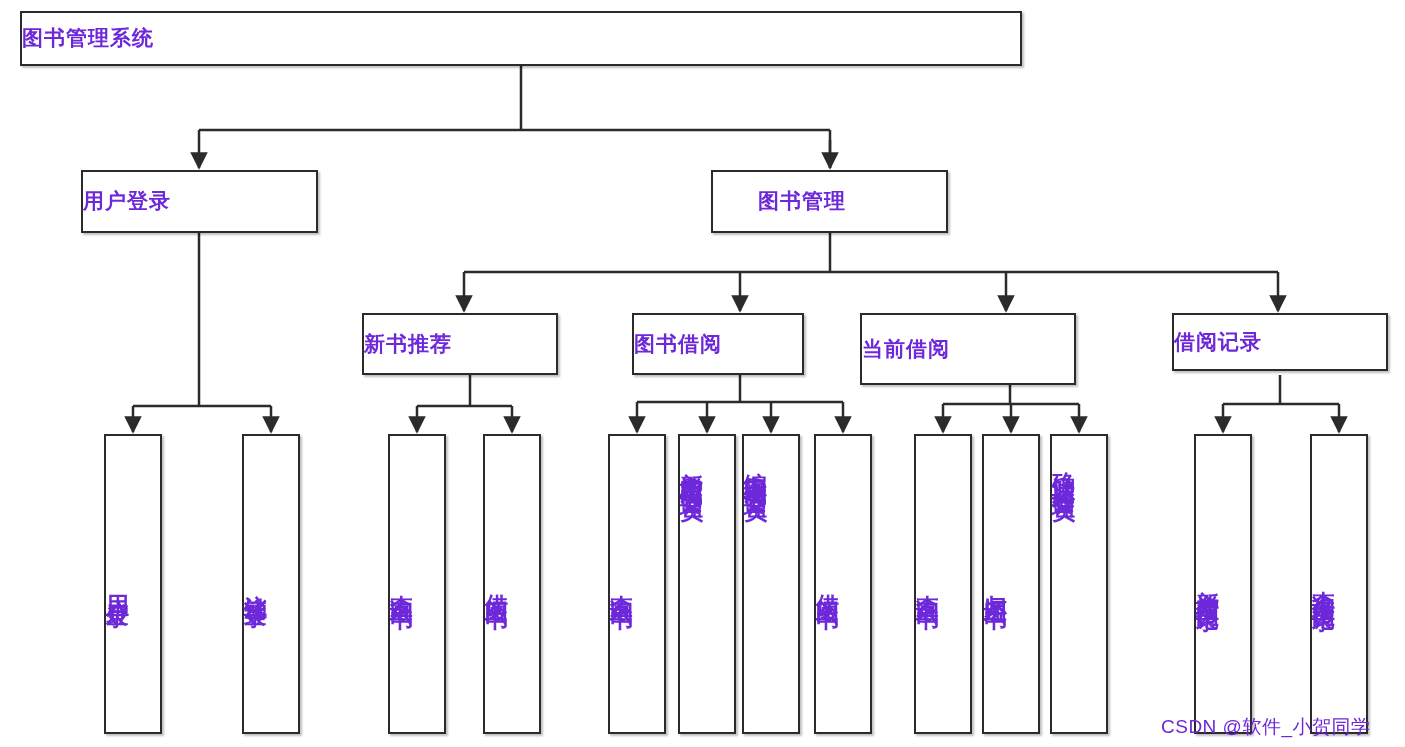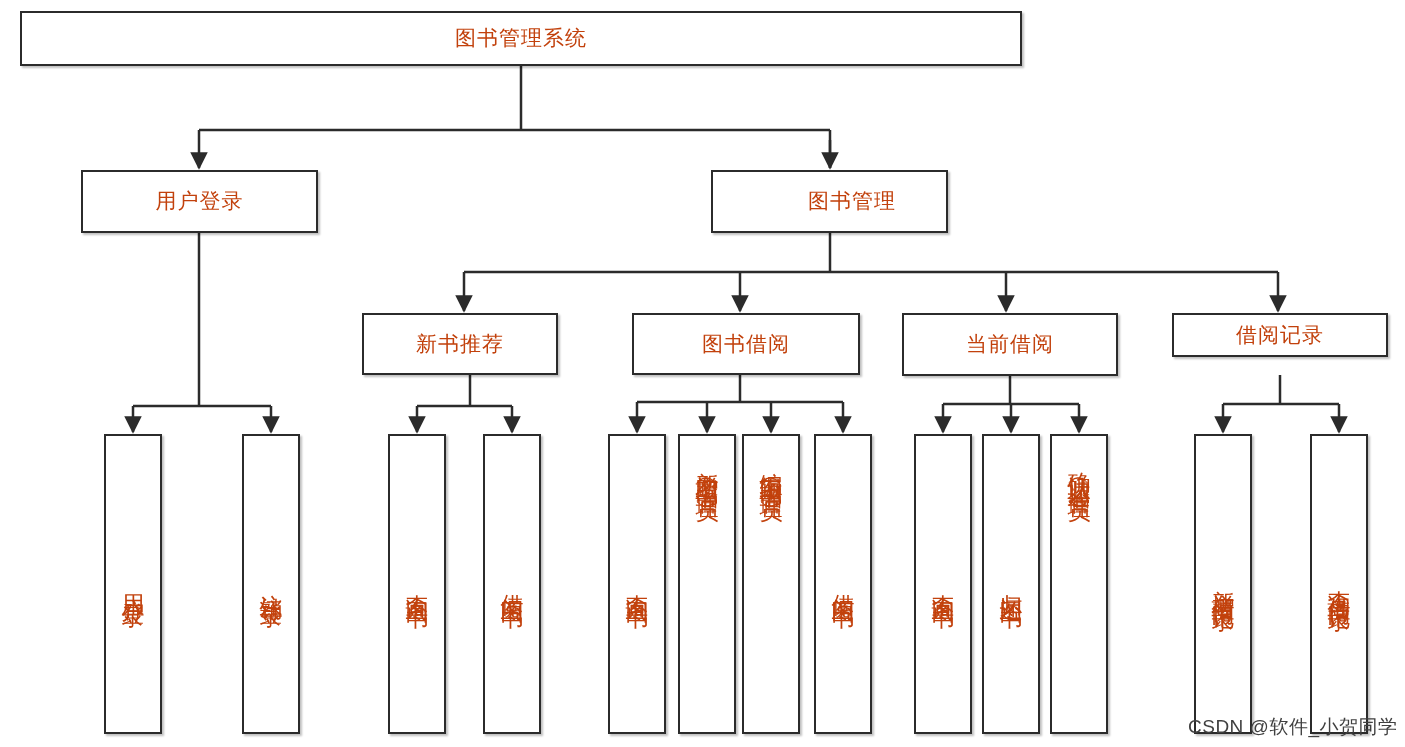--- a/index.html
+++ b/index.html
@@ -23,23 +23,24 @@
     height: 747px;
     pointer-events: none;
   }
   .node {
     position: absolute;
     box-sizing: border-box;
     border: 2px solid #2b2b2b;
     background: #ffffff;
     display: flex;
     align-items: center;
-    justify-content: center;
-    color: #c2410c;
+    justify-content: flex-start;
+    color: #6d28d9;
     box-shadow: 2px 2px 2px rgba(0,0,0,0.25);
+    font-weight: bold;
   }
   .node .label {
     display: block;
     text-align: center;
     line-height: 1.18;
     white-space: nowrap;
   }
   .node.horiz .label {
     font-size: 21px;
     letter-spacing: 1px;
@@ -54,24 +55,24 @@
     font-size: 23px;
     letter-spacing: 4px;
     line-height: 1;
   }
   .node.vert.centered {
     align-items: center;
     padding-top: 0;
   }
   #watermark {
     position: absolute;
-    left: 1188px;
+    left: 1161px;
     top: 714px;
     font-size: 19px;
-    color: #404040;
+    color: #6d28d9;
     letter-spacing: 0.5px;
     white-space: nowrap;
     font-family: "Liberation Sans", "DejaVu Sans", sans-serif;
   }
 </style>
 </head>
 <body>
 
 <div id="canvas">
 
@@ -133,27 +134,27 @@
   <div class="node horiz" style="left:81px; top:170px; width:237px; height:63px;">
     <span class="label">用户登录</span>
   </div>
   <div class="node horiz" style="left:711px; top:170px; width:237px; height:63px;padding-left:45px;">
     <span class="label">图书管理</span>
   </div>
 
   <div class="node horiz" style="left:362px; top:313px; width:196px; height:62px;">
     <span class="label">新书推荐</span>
   </div>
-  <div class="node horiz" style="left:632px; top:313px; width:228px; height:62px;">
+  <div class="node horiz" style="left:632px; top:313px; width:172px; height:62px;">
     <span class="label">图书借阅</span>
   </div>
-  <div class="node horiz" style="left:902px; top:313px; width:216px; height:63px;">
+  <div class="node horiz" style="left:860px; top:313px; width:216px; height:72px;">
     <span class="label">当前借阅</span>
   </div>
-  <div class="node horiz" style="left:1172px; top:313px; width:216px; height:44px;">
+  <div class="node horiz" style="left:1172px; top:313px; width:216px; height:58px;">
     <span class="label">借阅记录</span>
   </div>
 
   <div class="node vert centered" style="left:104px; top:434px; width:58px; height:300px;">
     <span class="label">用户登录</span>
   </div>
   <div class="node vert centered" style="left:242px; top:434px; width:58px; height:300px;">
     <span class="label">注销登录</span>
   </div>
 

